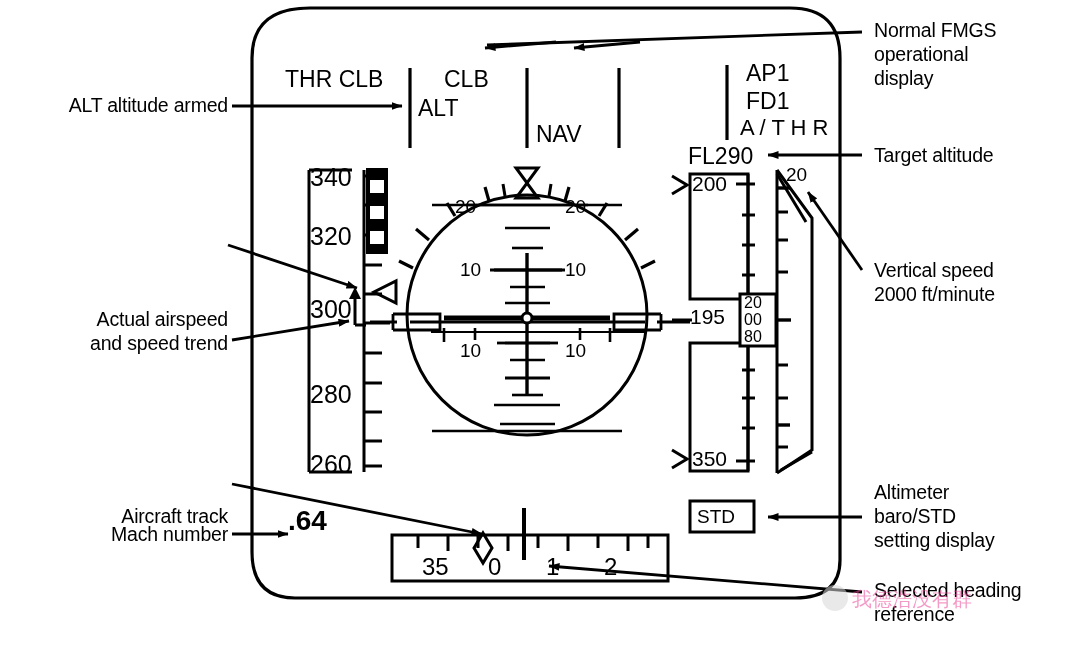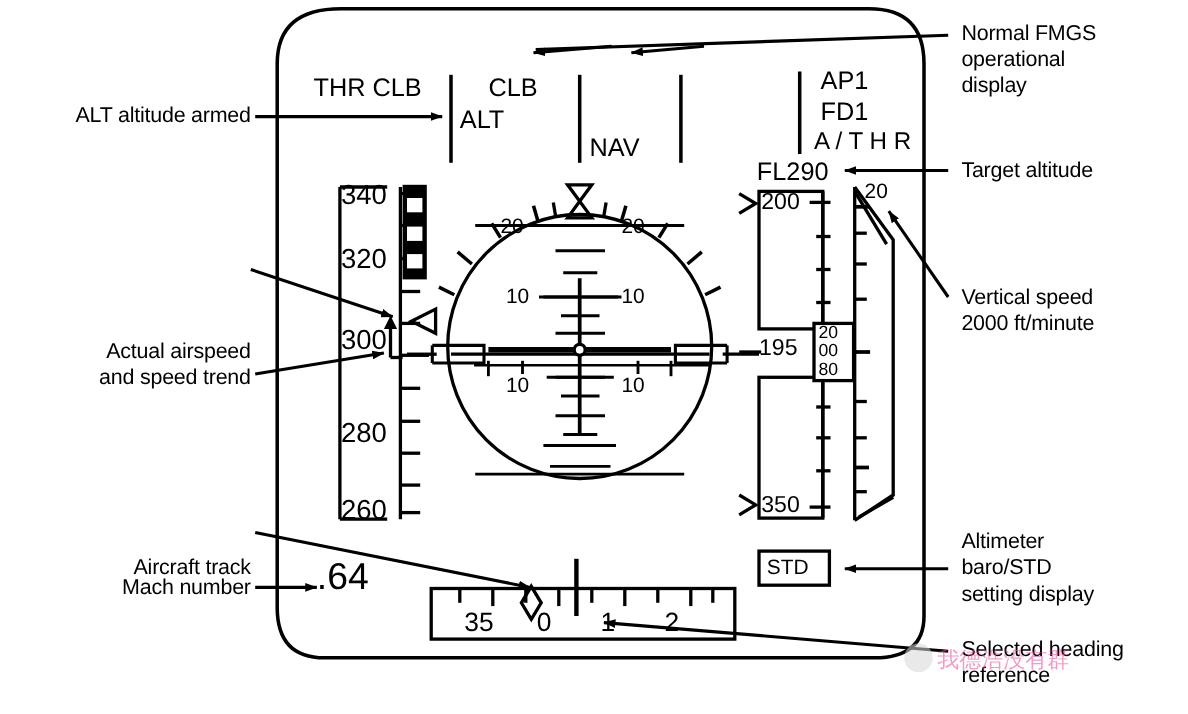--- a/index.html
+++ b/index.html
@@ -40,21 +40,21 @@
     font-family: "Liberation Sans", sans-serif;
     color: #000;
     white-space: pre;
   }
   .fma { font-size: 23px; letter-spacing: 0px; }
   .fma-sm { font-size: 22px; text-align: right; }
   .spd { font-size: 25px; }
   .alt { font-size: 21px; }
   .altsm { font-size: 16px; line-height: 17px; }
   .pitchnum { font-size: 19px; }
-  .mach { font-size: 34px; }
+  .mach { font-size: 28px; font-weight: bold; }
   .hdgnum { font-size: 24px; }
   .vsnum { font-size: 19px; }
   .stdtxt { font-size: 19px; }
   .fl { font-size: 23px; }
 
   
   #watermark {
     position: absolute;
     left: 822px;
     top: 578px;

